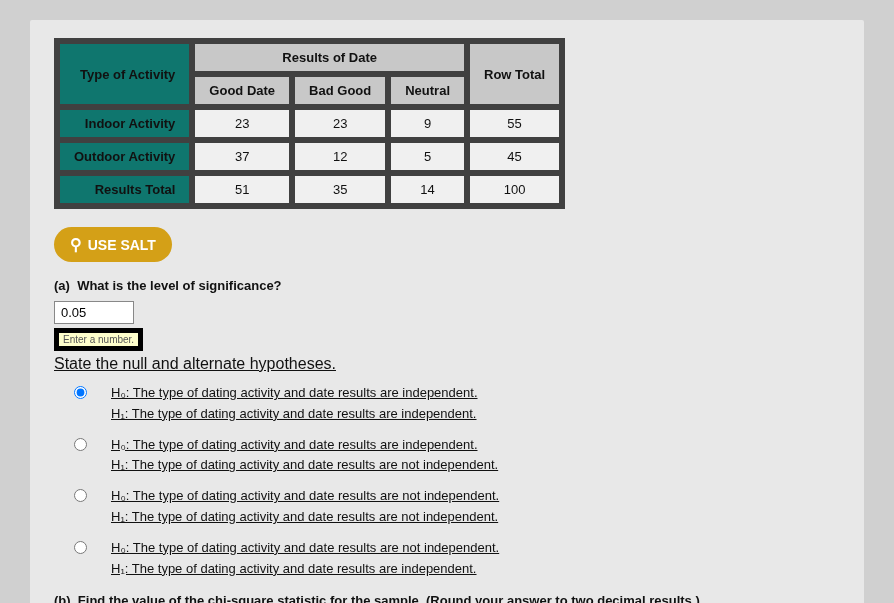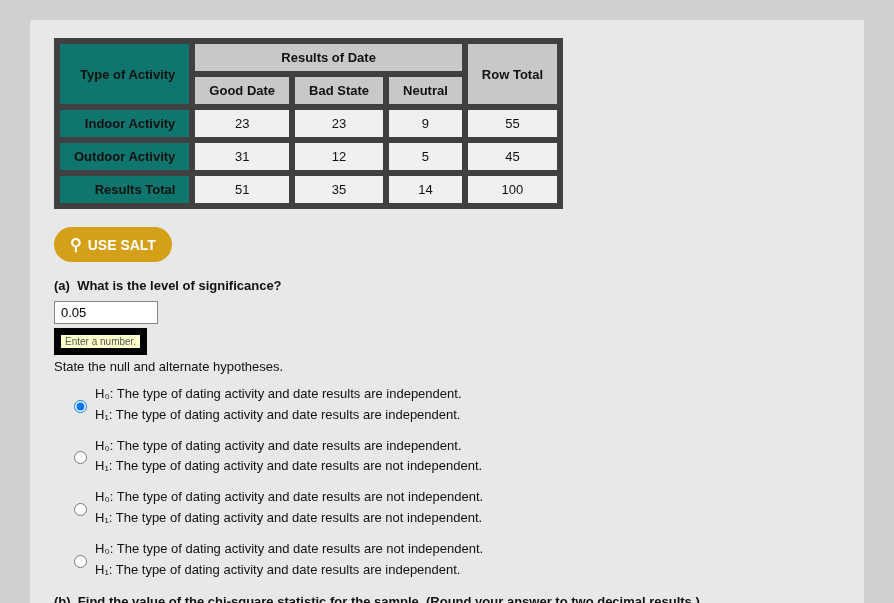--- a/index.html
+++ b/index.html
@@ -78,52 +78,54 @@
     
     .question-label {
       font-size: 13px;
       font-weight: bold;
       margin-bottom: 8px;
     }
 
     
     .sig-input {
       display: block;
-      width: 104px;
+      width: 80px;
       border: 1px solid #888;
       padding: 3px 6px;
       font-size: 13px;
       margin-bottom: 4px;
       background: #fff;
     }
     .enter-number-hint {
       font-size: 10px;
       color: #555;
       background: #ffffcc;
-      border: 7px solid #000000;
+      border: 5px solid #000000;
       padding: 1px 4px;
       display: inline-block;
       margin-bottom: 4px;
     }
 
     .state-hypotheses-text {
-      font-size: 13px;
+      font-size: 16px;
       margin-bottom: 10px;
+      text-decoration: underline;
     }
 
     
     .radio-group {
       margin-left: 20px;
       margin-bottom: 14px;
     }
     .radio-option {
       display: flex;
-      align-items: center;
-      gap: 8px;
+      align-items: flex-start;
+      gap: 24px;
       margin-bottom: 10px;
+      text-decoration: underline;
     }
     .radio-option input[type=radio] {
       margin-top: 3px;
       flex-shrink: 0;
     }
     .radio-text {
       font-size: 13px;
       line-height: 1.6;
     }
 
@@ -142,35 +144,35 @@
   
   <table class="data-table">
     <thead>
       <tr>
         <th rowspan="2" class="type-col">Type of Activity</th>
         <th colspan="3" class="results-header">Results of Date</th>
         <th rowspan="2">Row Total</th>
       </tr>
       <tr>
         <th>Good Date</th>
-        <th>Bad State</th>
+        <th>Bad Good</th>
         <th>Neutral</th>
       </tr>
     </thead>
     <tbody>
       <tr>
         <td class="type-col">Indoor Activity</td>
         <td>23</td>
         <td>23</td>
         <td>9</td>
         <td>55</td>
       </tr>
       <tr>
         <td class="type-col">Outdoor Activity</td>
-        <td>31</td>
+        <td>37</td>
         <td>12</td>
         <td>5</td>
         <td>45</td>
       </tr>
       <tr>
         <td class="type-col">Results Total</td>
         <td>51</td>
         <td>35</td>
         <td>14</td>
         <td>100</td>

